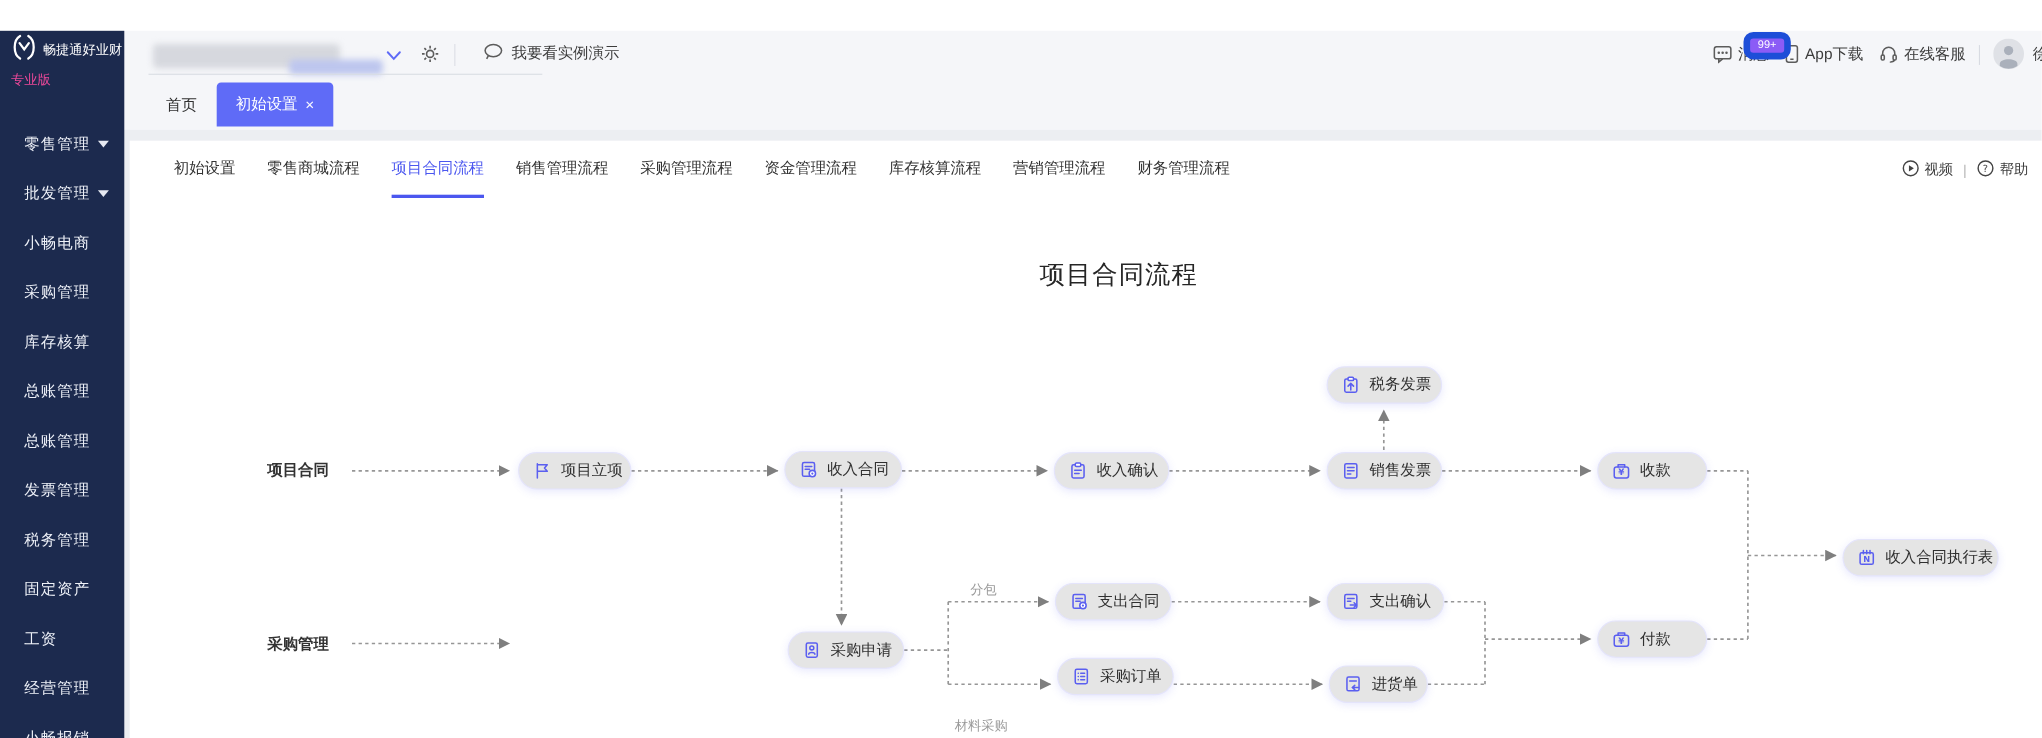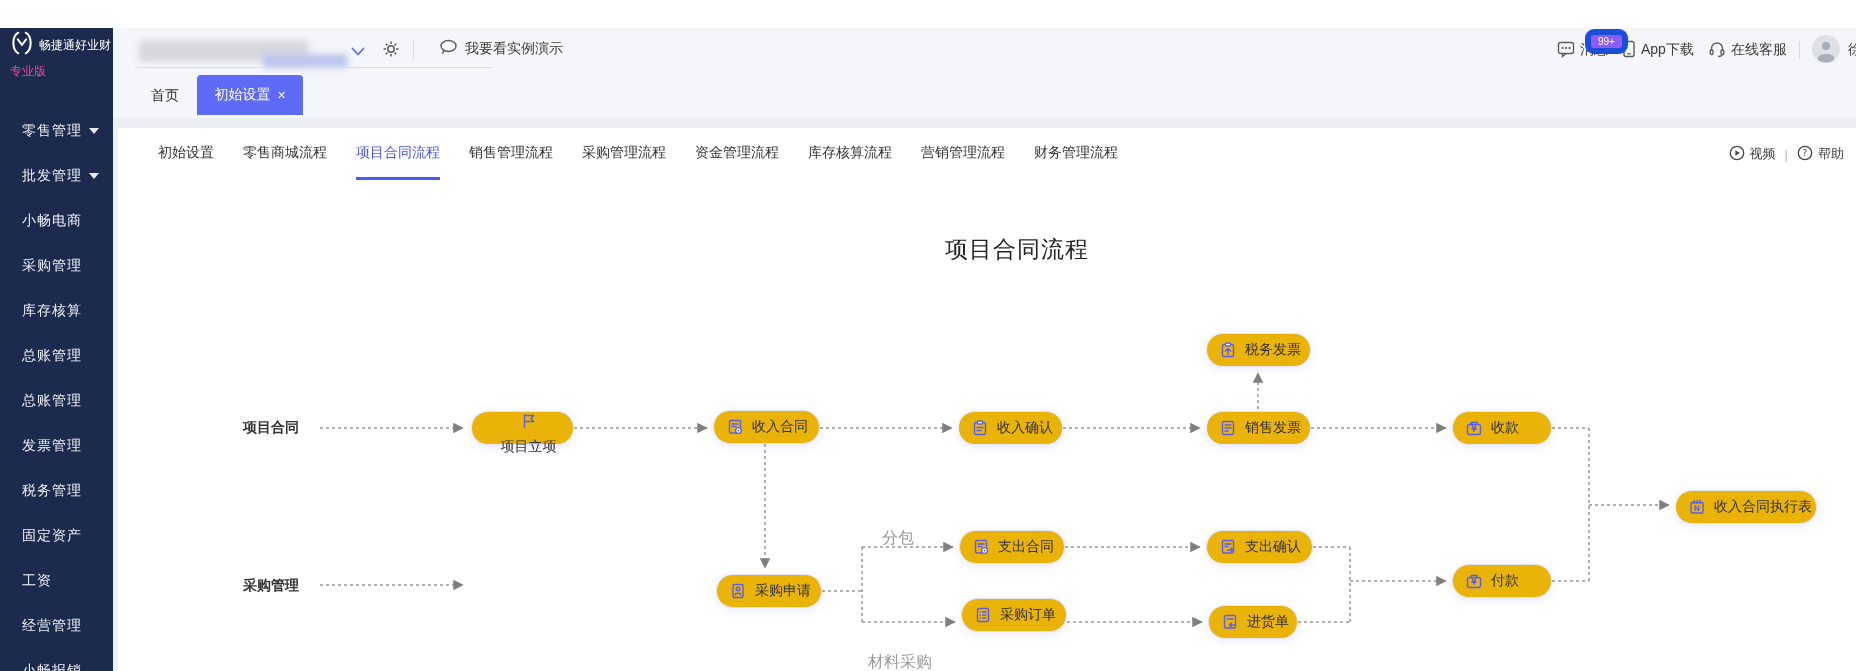--- a/index.html
+++ b/index.html
@@ -60,26 +60,26 @@
   .ftab.active { color:#4b57ef; border-bottom-color:#4b57ef; }
   #ft-right { position:absolute; right:12px; top:0; height:52px; display:flex;
     align-items:center; gap:7px; font-size:13px; color:#3f3f3f; }
   .ftr-item { display:flex; align-items:center; gap:5px; cursor:pointer; }
   #ft-div { color:#b5b5b5; margin:0 2px; }
 
   #diagram-title { position:absolute; left:739px; top:106px; width:320px; text-align:center;
     font-size:23px; color:#262626; font-weight:500; letter-spacing:1px; }
 
   #edges { position:absolute; left:0; top:0; pointer-events:none; }
-  .fnode { position:absolute; height:34px; background:#eab308; border:1px solid #e4e4fb;
+  .fnode { position:absolute; height:34px; background:#e5e5e5; border:1px solid #e4e4fb;
     border-radius:17px; display:flex; align-items:center; padding-left:12px; gap:8px;
     font-size:14px; color:#303030; box-shadow:0 2px 8px rgba(108,110,245,.16); cursor:pointer; }
   .fnode .nicon { display:flex; }
   .lane-label { position:absolute; font-size:14px; font-weight:bold; color:#333; white-space:nowrap; }
-  .edge-label { position:absolute; font-size:16px; color:#9a9a9a; white-space:nowrap; }
+  .edge-label { position:absolute; font-size:12px; color:#9a9a9a; white-space:nowrap; }
 </style>
 </head>
 <body>
 
 <div id="sidebar">
   <div id="logo-block">
     <div id="logo-row">
       <span>
         <svg width="28" height="28" viewBox="0 0 30 30">
             <g stroke="#fff" stroke-width="2.2" fill="none" stroke-linecap="round">
@@ -307,21 +307,21 @@
       <div class="fnode" style="left: 1088px; top: 205px; width: 105px;">
         <span class="nicon">
           <svg width="18" height="18" viewBox="0 0 18 18">
             <rect x="3.5" y="3.5" width="11" height="12" rx="1.5" stroke="#5b5ff0" stroke-width="1.4" fill="none" stroke-linecap="round" stroke-linejoin="round"></rect>
             <rect x="6.5" y="2" width="5" height="3" rx="1" fill="#fff" stroke="#5b5ff0" stroke-width="1.4"></rect>
             <path d="M9 13.5 V8 M6.5 10 L9 7.5 L11.5 10" stroke="#5b5ff0" stroke-width="1.4" fill="none" stroke-linecap="round" stroke-linejoin="round"></path>
           </svg>
         </span>
         <span>税务发票</span>
       </div>
-      <div class="fnode" style="left: 353px; top: 283px; width: 103px; flex-direction: column;">
+      <div class="fnode" style="left: 353px; top: 283px; width: 103px;">
         <span class="nicon">
           <svg width="18" height="18" viewBox="0 0 18 18">
             <path d="M4.5 2.5 V15.5 M4.5 3.5 H13.5 L11 6.5 L13.5 9.5 H4.5" stroke="#5b5ff0" stroke-width="1.4" fill="none" stroke-linecap="round" stroke-linejoin="round"></path>
           </svg>
         </span>
         <span>项目立项</span>
       </div>
       <div class="fnode" style="left: 595px; top: 282px; width: 107px;">
         <span class="nicon">
           <svg width="18" height="18" viewBox="0 0 18 18">

